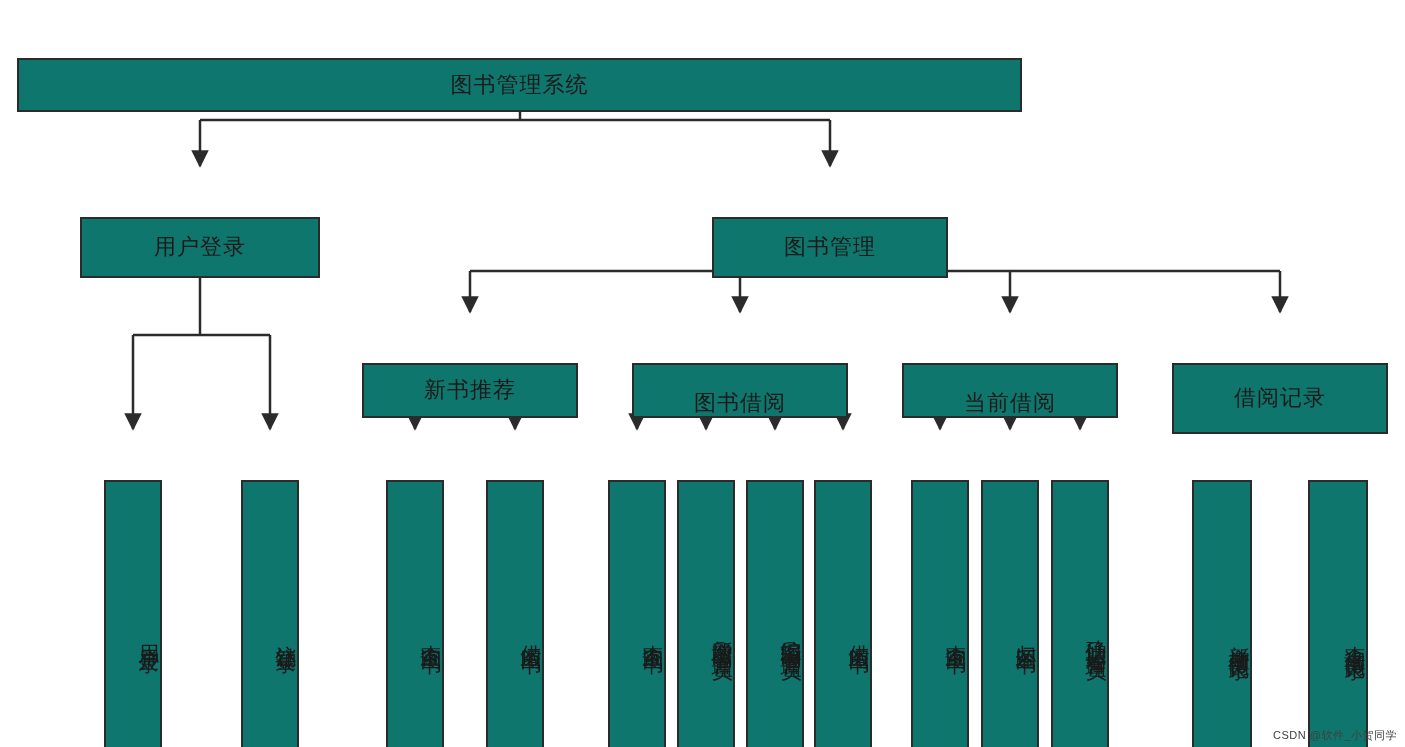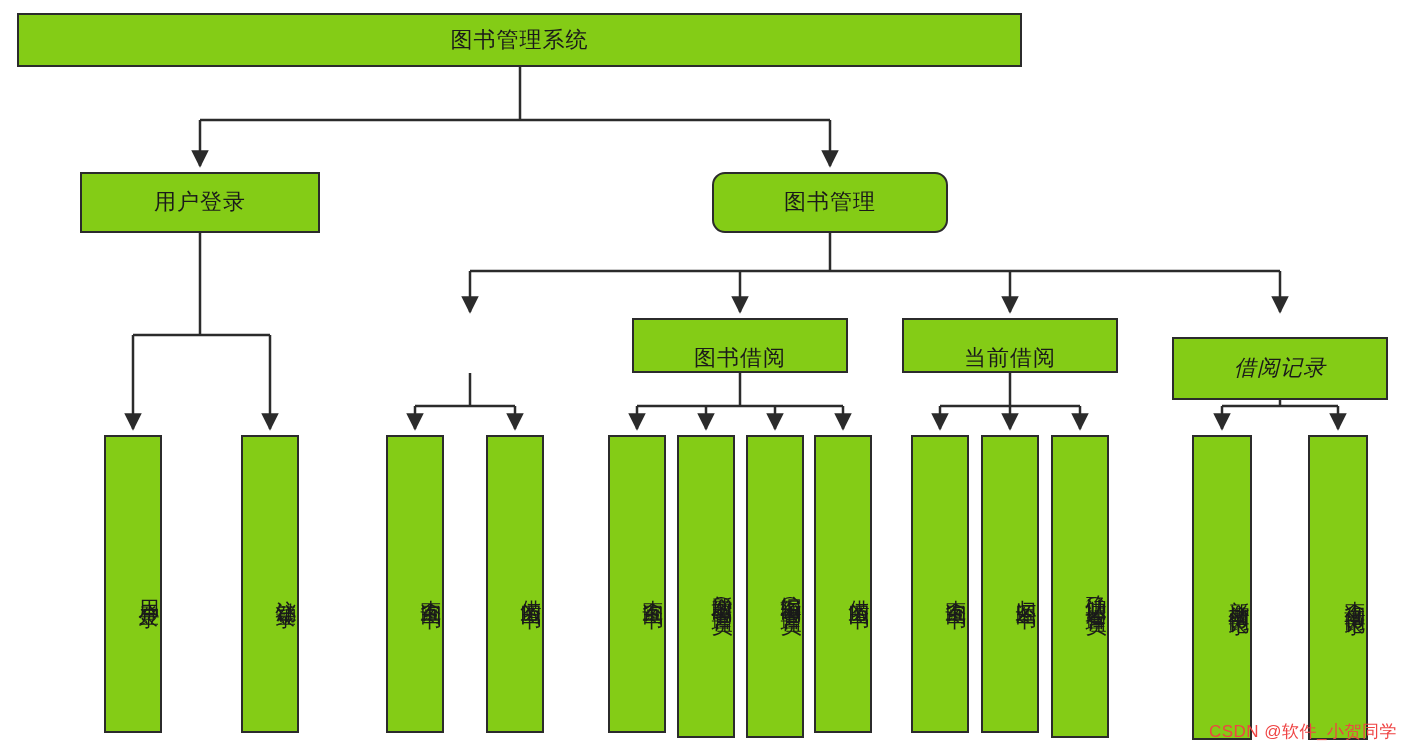--- a/index.html
+++ b/index.html
@@ -22,25 +22,26 @@
     left: 0;
     top: 0;
     width: 1405px;
     height: 747px;
     pointer-events: none;
   }
   .node {
     position: absolute;
     box-sizing: border-box;
     border: 2.5px solid #2b2b2b;
-    background: #84cc16;
+    background: #0f766e;
     display: flex;
     align-items: center;
     justify-content: center;
     color: #1a1a1a;
+    margin-top: 45px;
   }
   .node.horizontal {
     font-size: 22px;
     letter-spacing: 1px;
     line-height: 1.2;
   }
   .node.root {
     font-size: 22px;
   }
   .node.vertical {
@@ -56,22 +57,22 @@
   .node.vertical .vlabel {
     writing-mode: vertical-rl;
     text-orientation: upright;
     display: block;
     letter-spacing: 3px;
   }
   #watermark {
     position: absolute;
     right: 8px;
     bottom: 4px;
-    font-size: 17px;
-    color: #ef4444;
+    font-size: 11px;
+    color: #404040;
     white-space: nowrap;
     letter-spacing: 0.5px;
   }
 </style>
 </head>
 <body>
 
 <div id="diagram-root">
 
   <svg id="edges-layer" viewBox="0 0 1405 747" xmlns="http://www.w3.org/2000/svg">
@@ -124,31 +125,34 @@
     </g>
   </svg>
 
   <div class="node horizontal root" style="left:17px; top:13px; width:1005px; height:54px;">
     <span>图书管理系统</span>
   </div>
 
   <div class="node horizontal" style="left:80px; top:172px; width:240px; height:61px;">
     <span>用户登录</span>
   </div>
-  <div class="node horizontal" style="left:712px; top:172px; width:236px; height:61px;border-radius:13px;">
+  <div class="node horizontal" style="left:712px; top:172px; width:236px; height:61px;">
     <span>图书管理</span>
   </div>
 
+  <div class="node horizontal" style="left:362px; top:318px; width:216px; height:55px;">
+    <span>新书推荐</span>
+  </div>
   <div class="node horizontal" style="left:632px; top:318px; width:216px; height:55px;align-items:flex-end;">
     <span>图书借阅</span>
   </div>
   <div class="node horizontal" style="left:902px; top:318px; width:216px; height:55px;align-items:flex-end;">
     <span>当前借阅</span>
   </div>
-  <div class="node horizontal" style="left:1172px; top:337px; width:216px; height:63px;font-style:italic;">
+  <div class="node horizontal" style="left:1172px; top:318px; width:216px; height:71px;">
     <span>借阅记录</span>
   </div>
 
   <div class="node vertical" style="left:104px; top:435px; width:58px; height:298px;">
     <span class="vlabel">用户登录</span>
   </div>
   <div class="node vertical" style="left:241px; top:435px; width:58px; height:298px;">
     <span class="vlabel">注销登录</span>
   </div>
 

